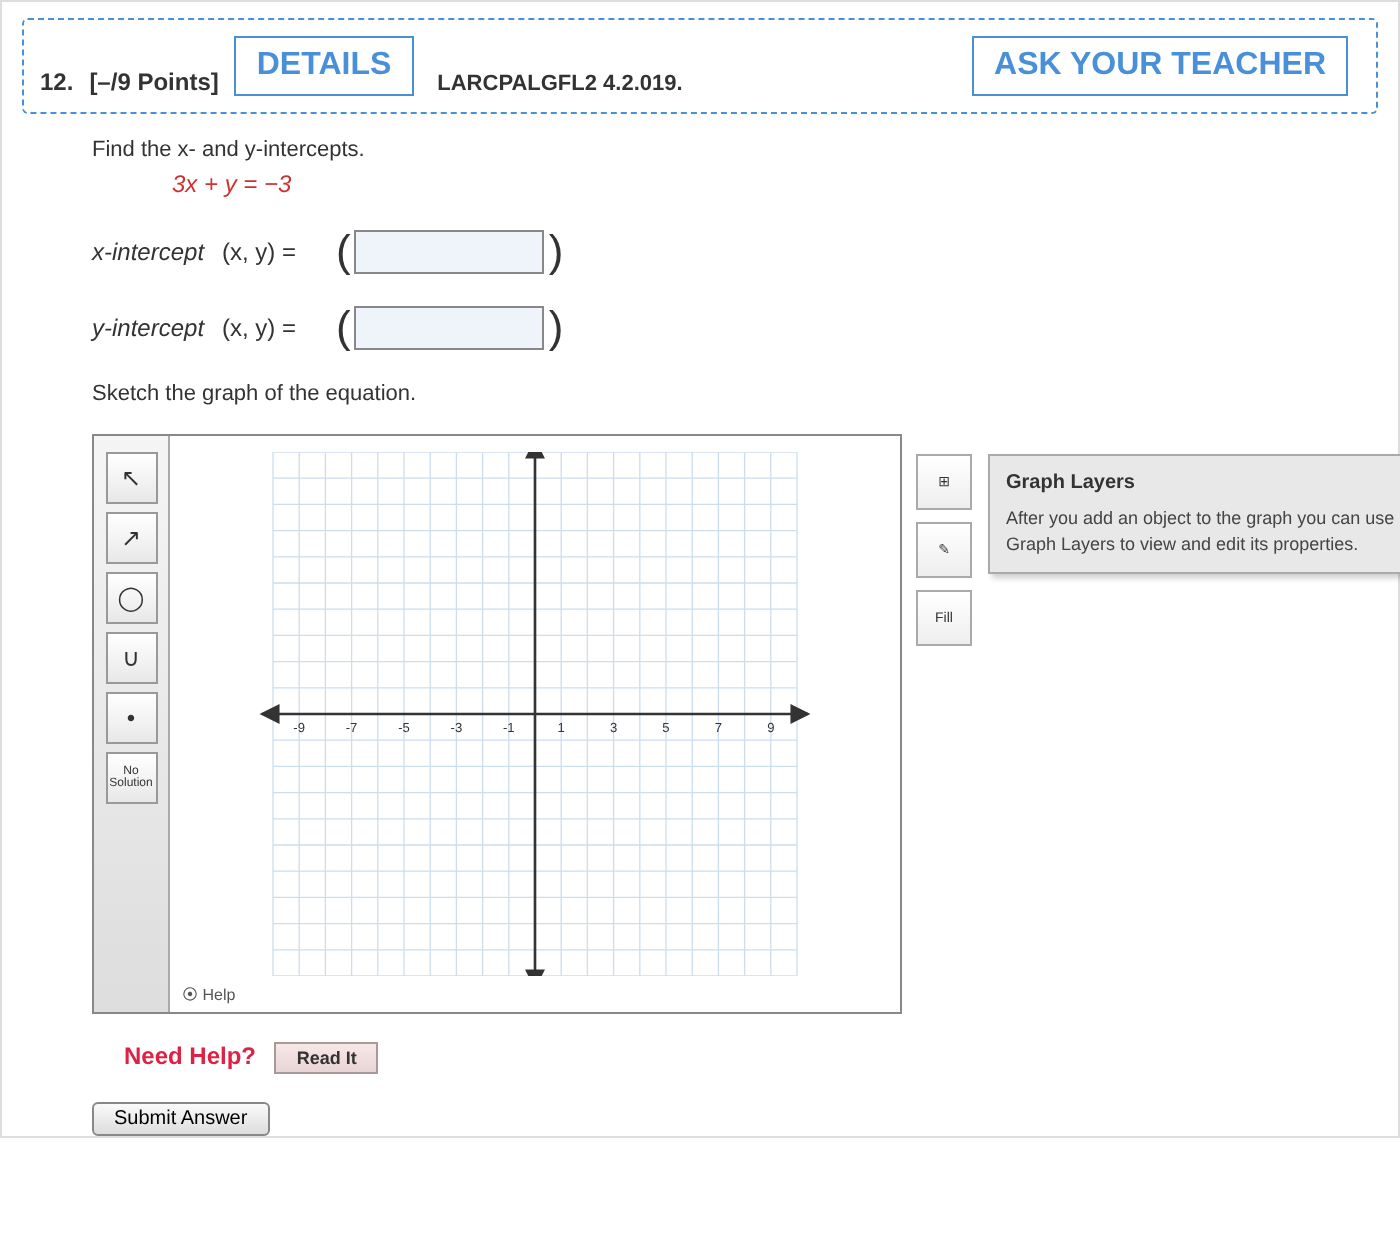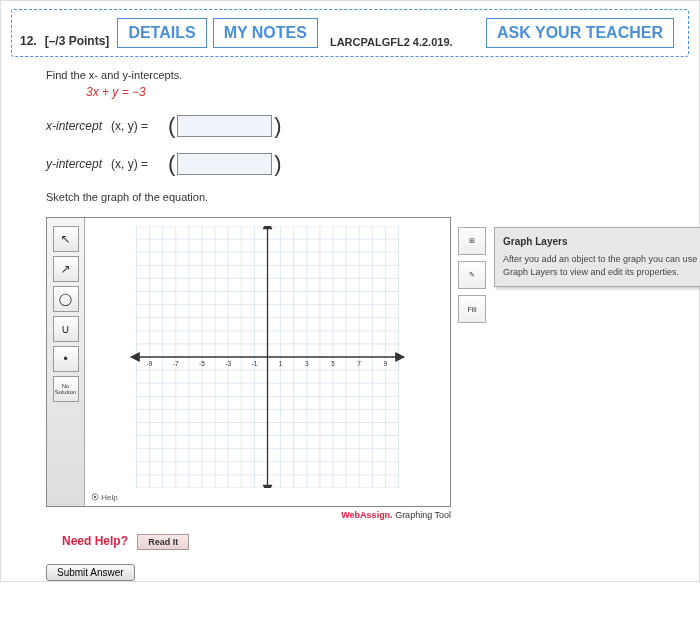--- a/index.html
+++ b/index.html
@@ -38,23 +38,22 @@
   .need-help b { color: #d24; padding-left: 16px; }
   .readit { display: inline-block; border: 1px solid #a99; background: linear-gradient(#f8e8e8,#e8d4d4); padding: 2px 10px; font-size: 9px; font-weight: bold; margin-left: 6px; cursor: pointer; }
   .submit { margin-top: 14px; border: 1px solid #888; border-radius: 3px; background: linear-gradient(#fafafa,#ddd); padding: 2px 10px; font-size: 10px; cursor: pointer; }
 </style>
 </head>
 <body>
 
 <div class="container">
   <div class="hdr">
     <span class="qnum">12.</span>
-    <span class="qnum">[–/3 Points]</span>
+    <span class="qnum">[–/9 Points]</span>
     <button class="btn">DETAILS</button>
-    <button class="btn">MY NOTES</button>
     <span class="qref">LARCPALGFL2 4.2.019.</span>
     <span class="spacer"></span>
     <button class="btn">ASK YOUR TEACHER</button>
   </div>
 
   <div class="body">
     <div class="instr">Find the x- and y-intercepts.</div>
     <div class="eq">3x + y = −3</div>
 
     <div class="row">
@@ -148,21 +147,20 @@
                   <text x="130" y="107">3</text>
                   <text x="150" y="107">5</text>
                   <text x="170" y="107">7</text>
                   <text x="190" y="107">9</text>
               </g>
             </svg>
           </div>
           <div class="help-link">⦿ Help</div>
         </div>
       </div>
-      <div class="wa-credit"><b>WebAssign.</b><span> Graphing Tool</span></div>
 
       <div class="rtools">
         <div class="rtool">⊞</div>
         <div class="rtool">✎</div>
         <div class="rtool">Fill</div>
       </div>
 
       <div class="layers">
         <div class="layers-hd">
           <span>Graph Layers</span>

